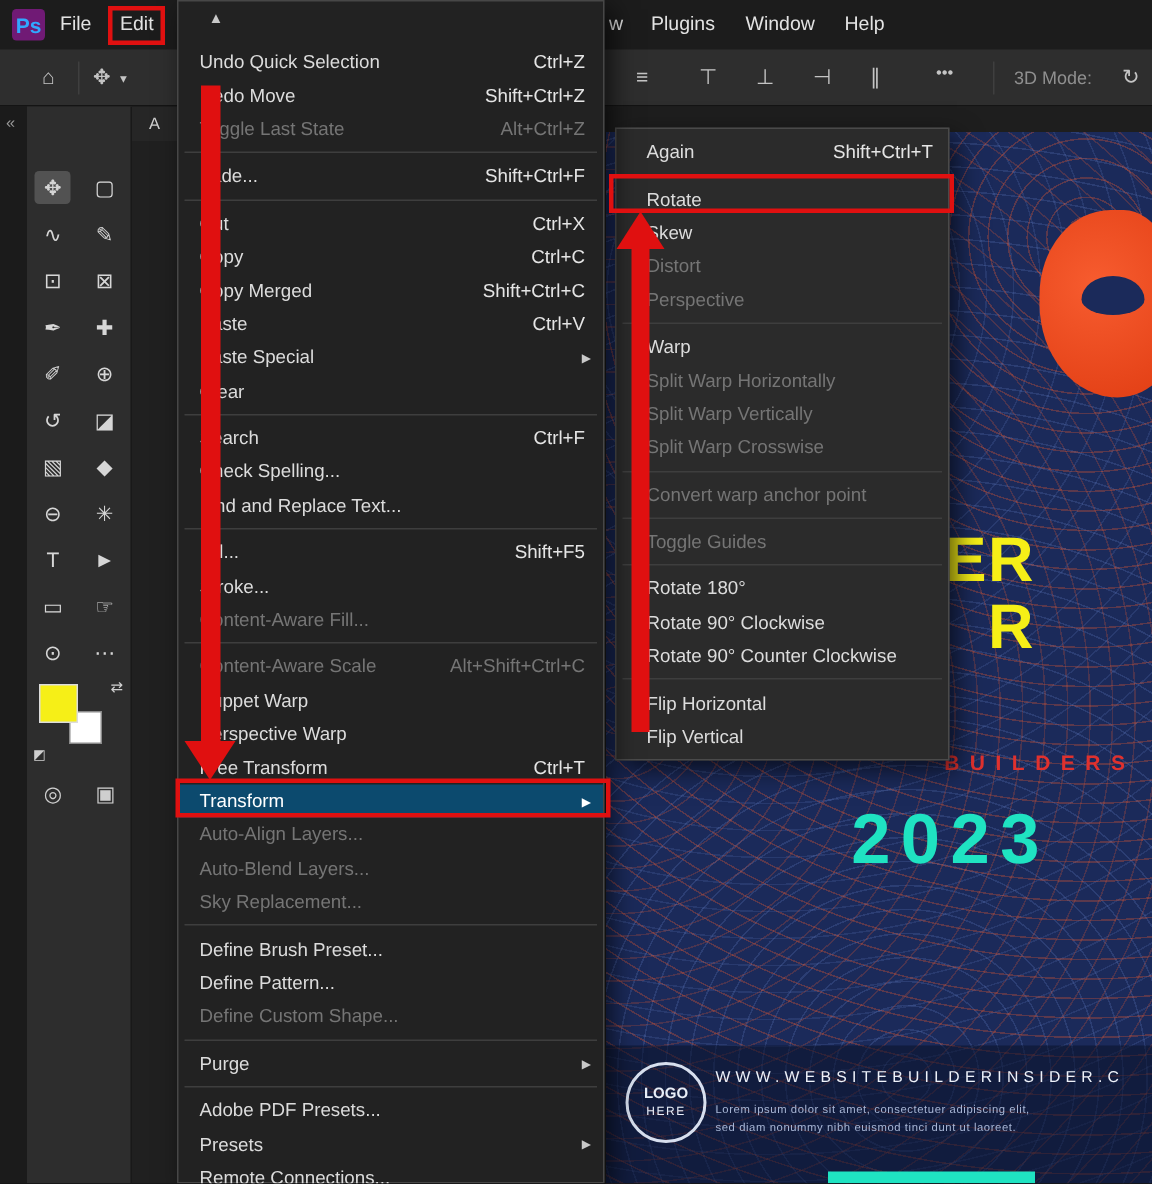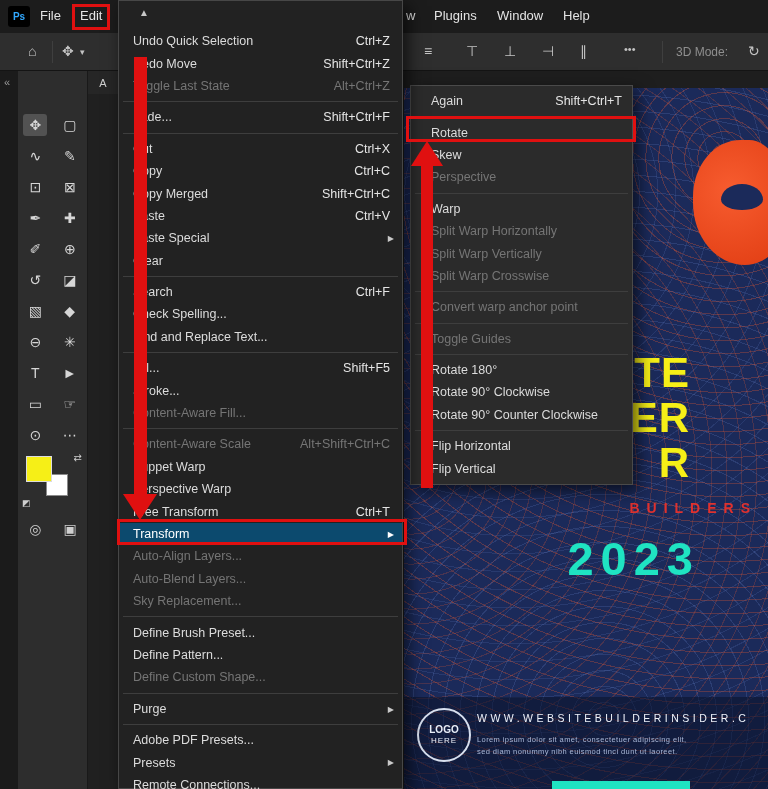--- a/index.html
+++ b/index.html
@@ -2,22 +2,22 @@
 <html><head>
 <meta charset="utf-8">
 <style>
   html,body{margin:0;padding:0;background:#101010;}
   *{box-sizing:border-box;}
   .screen{position:relative;width:768px;height:789px;background:#1e1e1e;overflow:hidden;
           font-family:"Liberation Sans",sans-serif;-webkit-font-smoothing:antialiased;}
 
   
   .menubar{position:absolute;left:0;top:0;width:768px;height:33px;background:#1c1c1c;color:#e3e3e3;font-size:13px;z-index:4;}
-  .ps-logo{position:absolute;left:8px;top:6px;width:22px;height:21px;background:#000000;color:#31a8ff;
-           font-size:10px;font-weight:bold;border-radius:3px;display:flex;align-items:center;justify-content:center;}
+  .ps-logo{position:absolute;left:8px;top:6px;width:22px;height:21px;background:#701a75;color:#31a8ff;
+           font-size:14px;font-weight:bold;border-radius:3px;display:flex;align-items:center;justify-content:center;}
   .mb-item{position:absolute;top:8px;}
   
   .optionsbar{position:absolute;left:0;top:33px;width:768px;height:38px;background:#2e2e2e;border-bottom:1px solid #141414;z-index:4;color:#c0c0c0;}
   .ob-icon{position:absolute;top:10px;font-size:14px;color:#c4c4c4;}
   .ob-div{position:absolute;top:8px;width:1px;height:22px;background:#3f3f3f;}
   .ob-label{position:absolute;top:12px;font-size:12px;color:#8f8f8f;}
 
   
   .leftstrip{position:absolute;left:0;top:71px;width:18px;height:718px;background:#1b1b1b;z-index:4;color:#9a9a9a;}
   .collapse{position:absolute;left:4px;top:5px;font-size:11px;}
@@ -179,21 +179,20 @@
   </div>
 
   <div class="pasteboard"></div>
   <div class="doctab">A</div>
 
   <div class="poster">
     <div class="blob">
       <div class="blob-swirl"></div>
     </div>
     <div class="headline">
-      <div>TE</div>
       <div>ER</div>
       <div>R</div>
     </div>
     <div class="subheadline">BUILDERS</div>
     <div class="year">2023</div>
     <div class="poster-footer"></div>
     <div class="logo-badge">
       <span class="l1">LOGO</span>
       <span class="l2">HERE</span>
     </div>
@@ -209,20 +208,23 @@
         <span class="sc">Shift+Ctrl+T</span>
       </div>
     <div class="sep"></div>
     <div class="mi">
         <span class="lbl">Rotate</span>
       </div>
     <div class="mi">
         <span class="lbl">Skew</span>
       </div>
     <div class="mi dis">
+        <span class="lbl">Distort</span>
+      </div>
+    <div class="mi dis">
         <span class="lbl">Perspective</span>
       </div>
     <div class="sep"></div>
     <div class="mi">
         <span class="lbl">Warp</span>
       </div>
     <div class="mi dis">
         <span class="lbl">Split Warp Horizontally</span>
       </div>
     <div class="mi dis">

